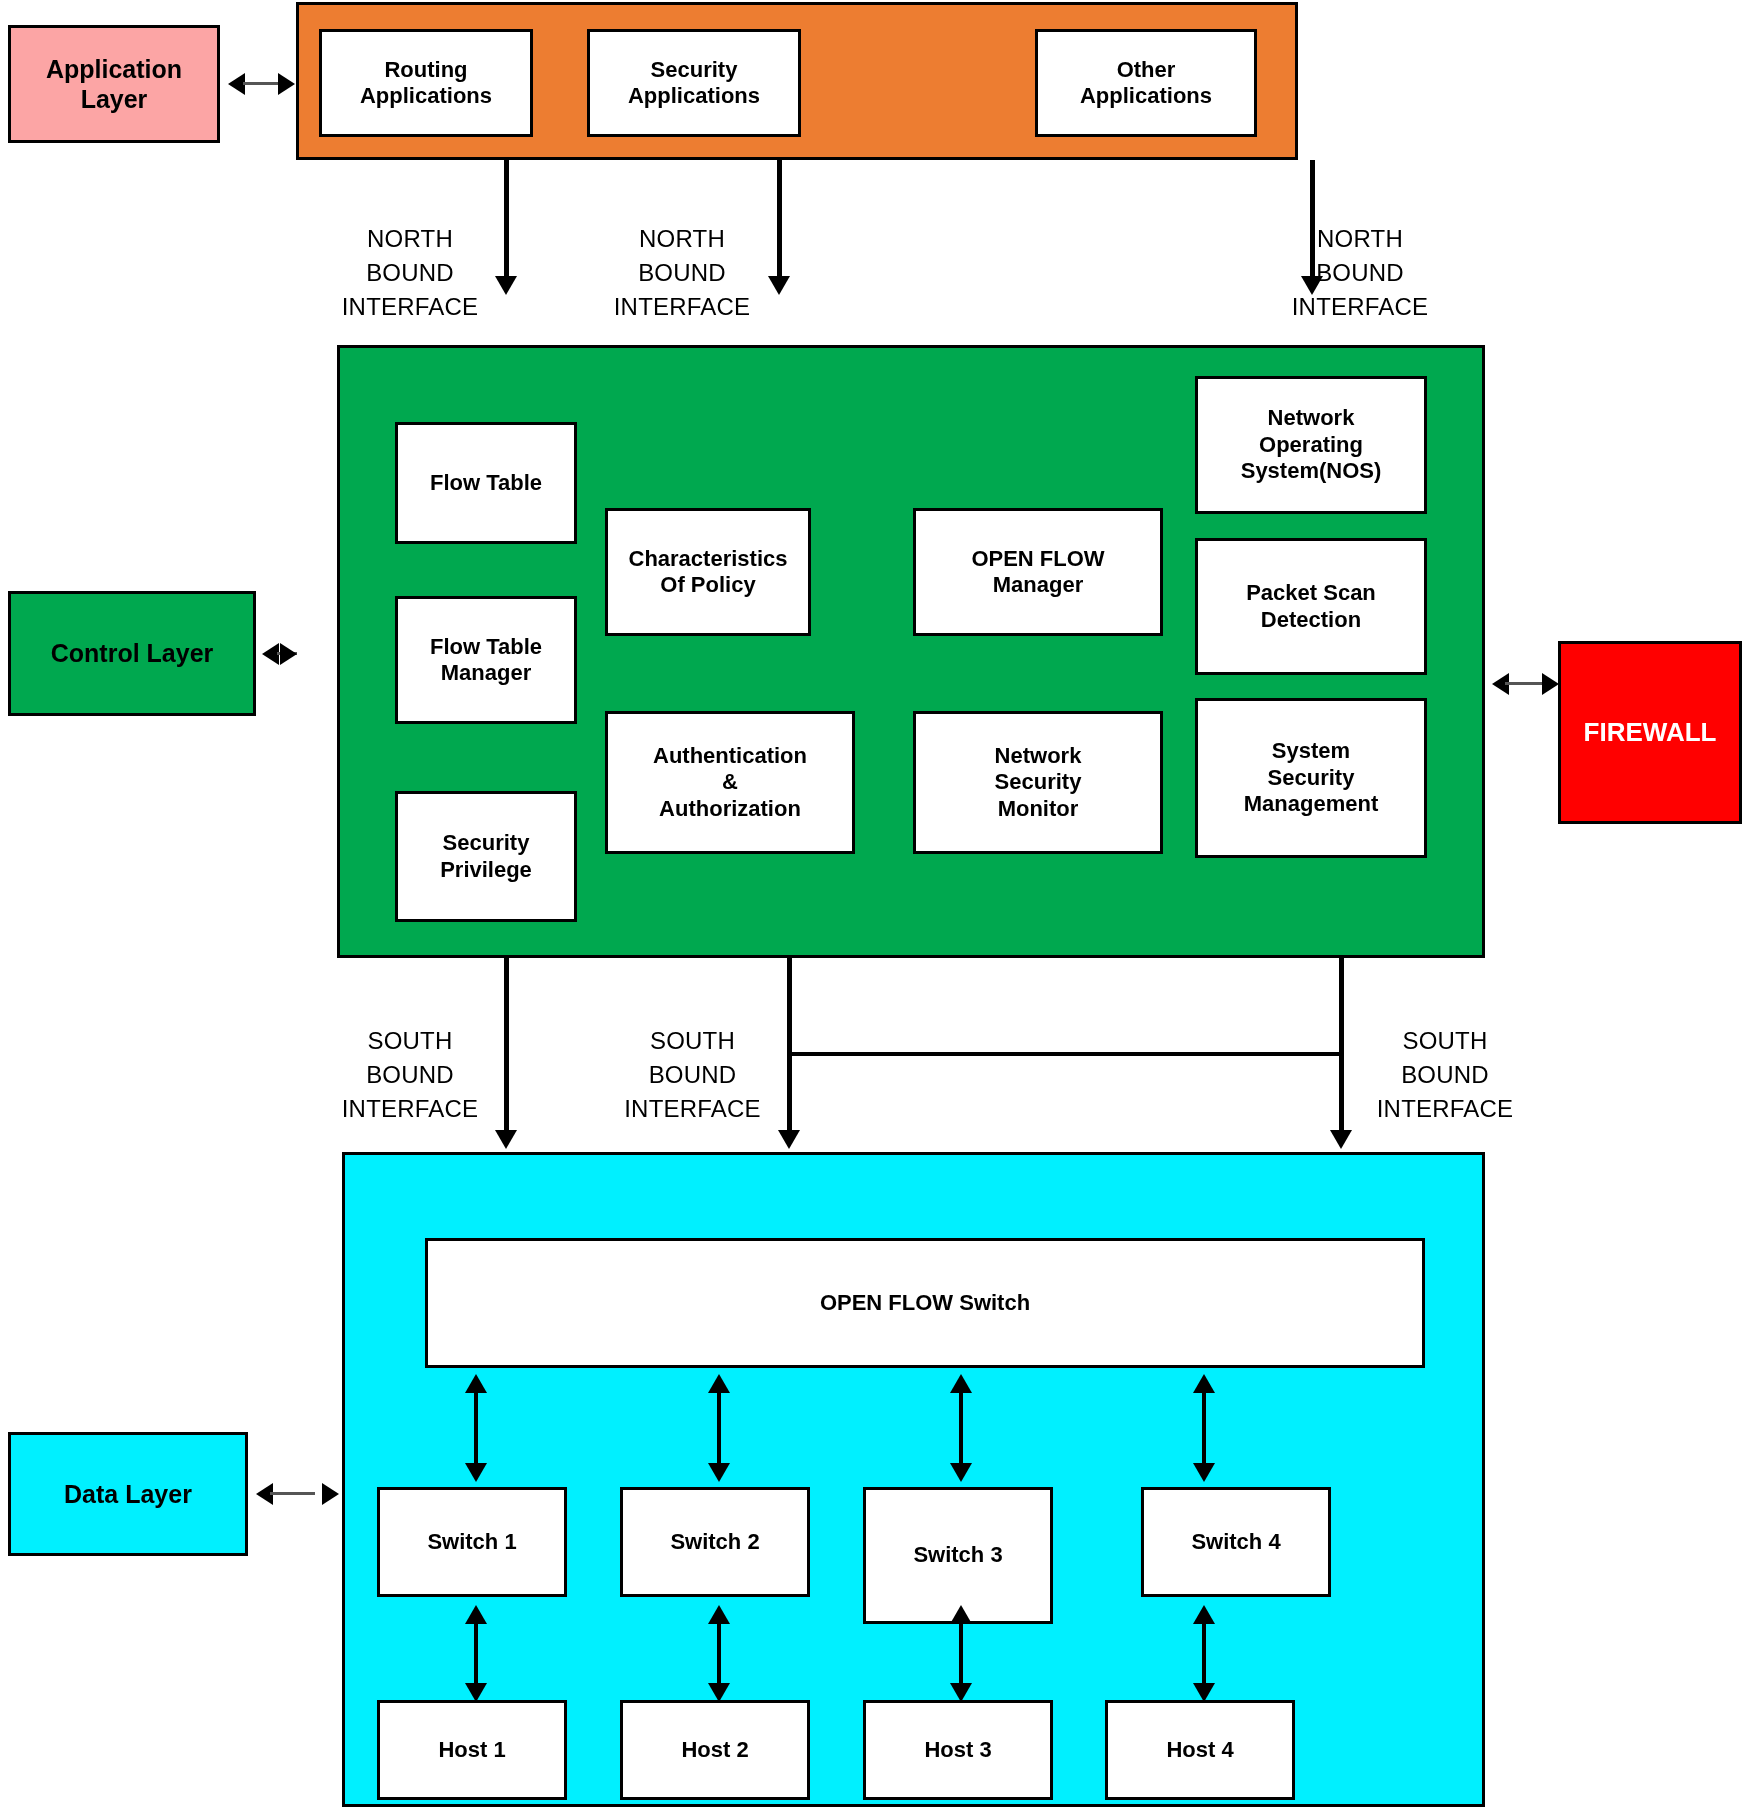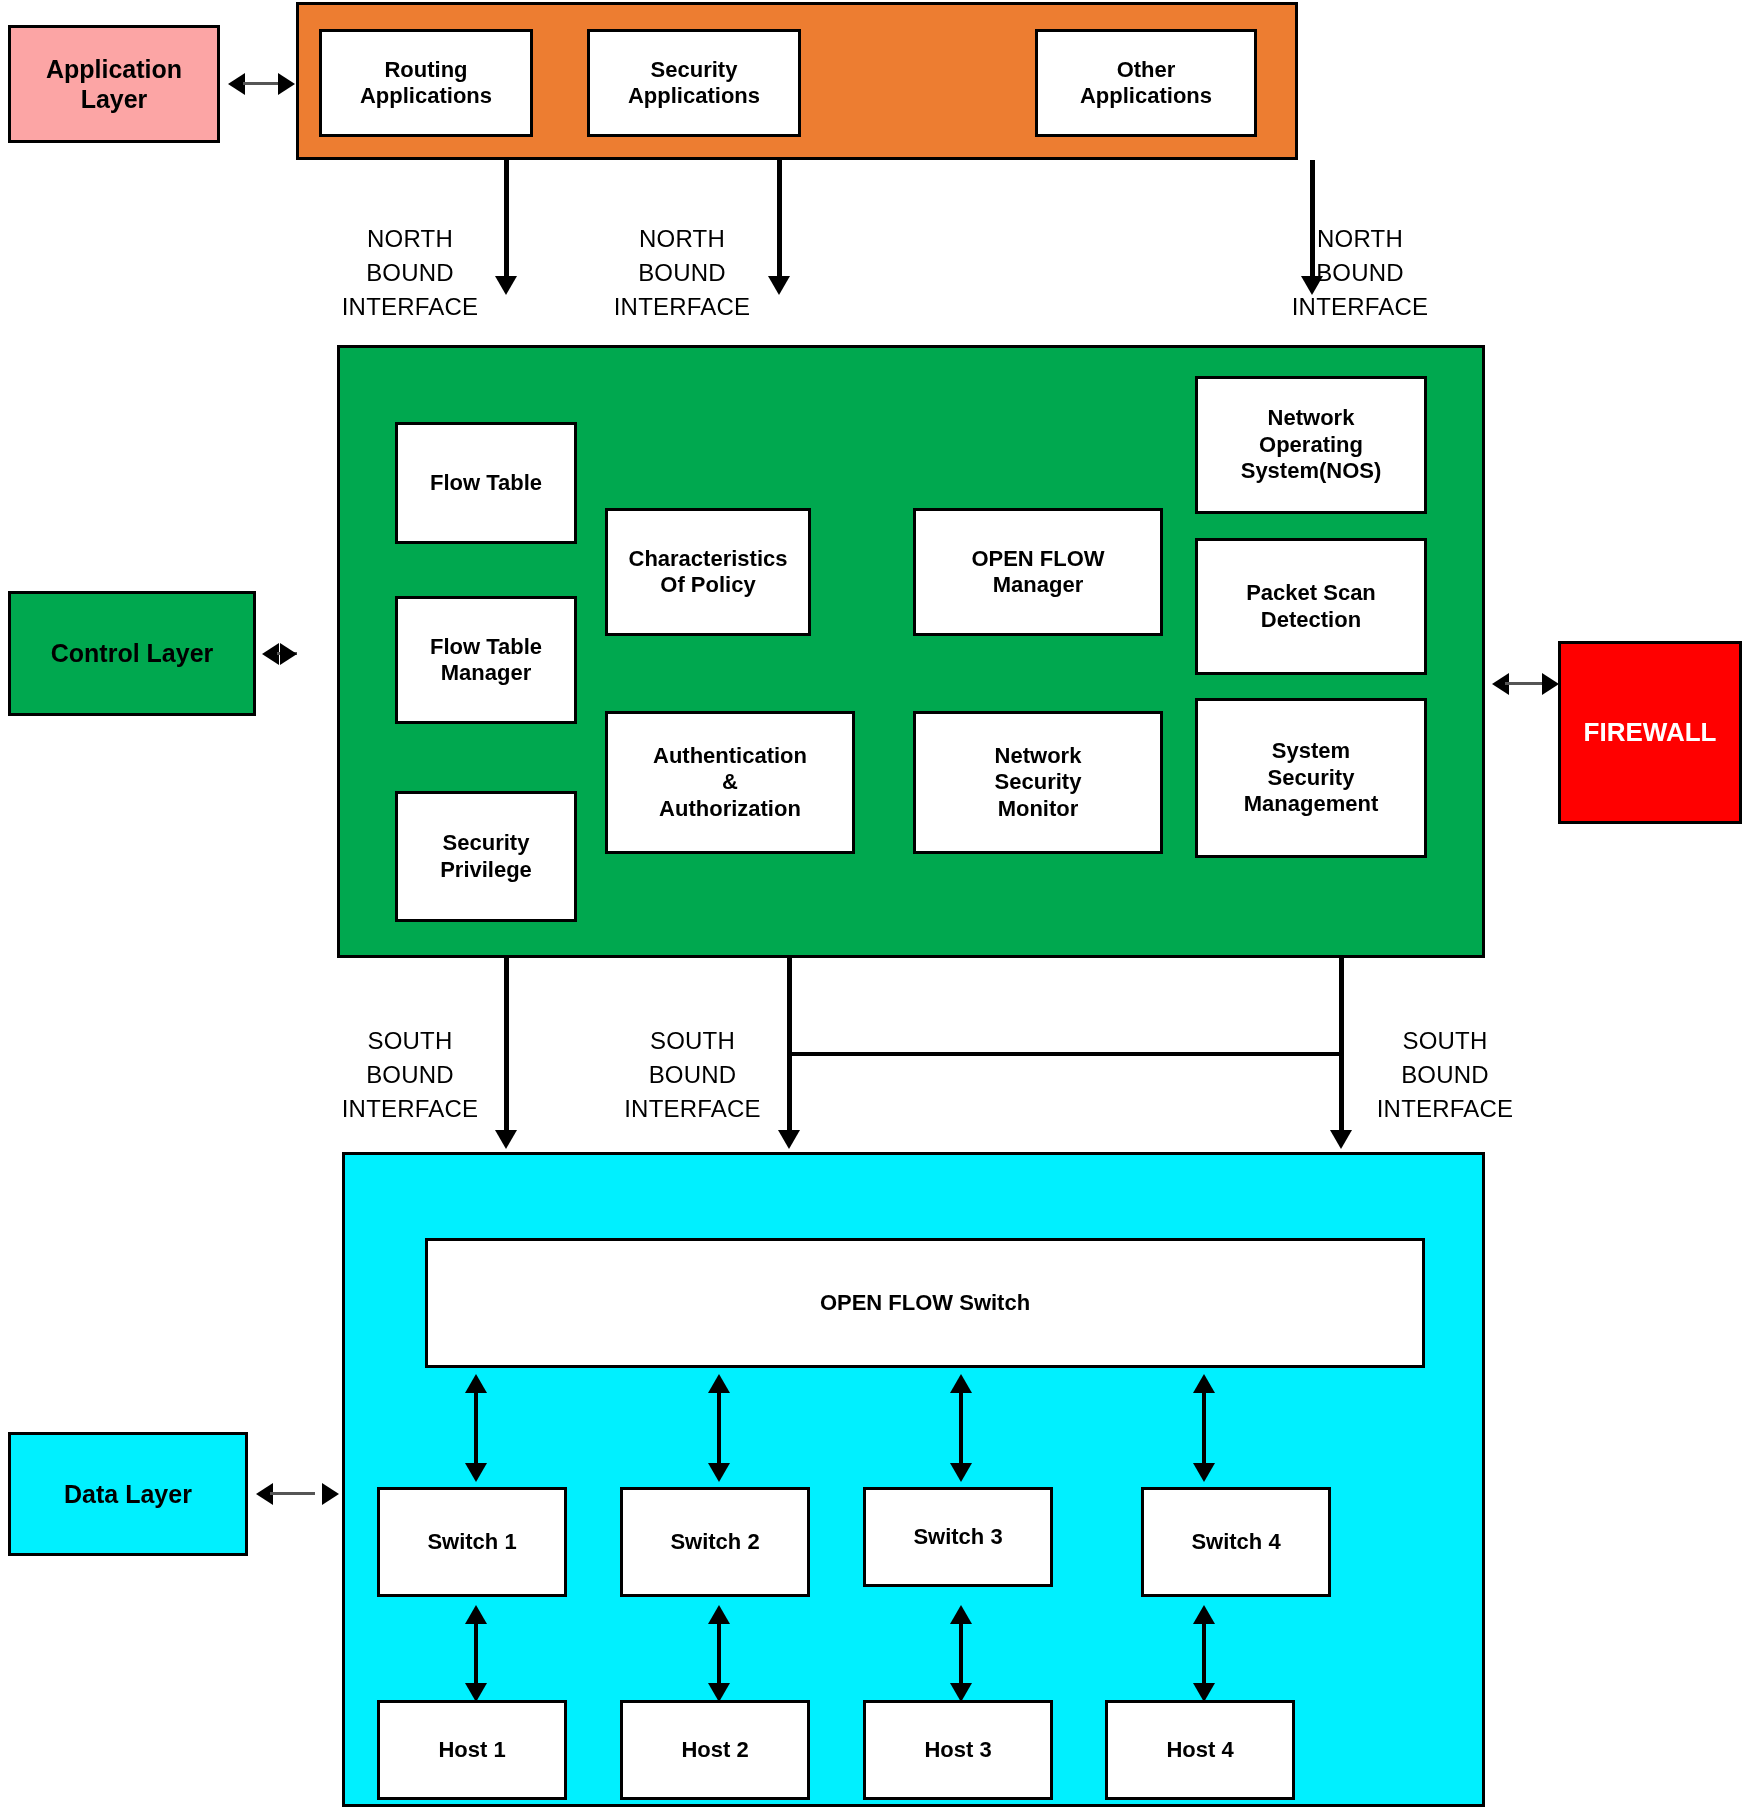--- a/index.html
+++ b/index.html
@@ -290,21 +290,21 @@
     <div class="abs arrow-up" style="left:848px; top:219px;"></div>
     <div class="abs vline" style="left:857px; top:236px; width:4px; height:75px;"></div>
     <div class="abs arrow-down" style="left:848px; top:308px;"></div>
 
     <div class="abs nodebox f26" style="left:32px; top:332px; width:190px; height:110px;">
       <div>Switch 1</div>
     </div>
     <div class="abs nodebox f26" style="left:275px; top:332px; width:190px; height:110px;">
       <div>Switch 2</div>
     </div>
-    <div class="abs nodebox f26" style="left:518px; top:332px; width:190px; height:100px;">
+    <div class="abs nodebox f26" style="left:518px; top:332px; width:190px; height:137px;">
       <div>Switch 3</div>
     </div>
     <div class="abs nodebox f26" style="left:760px; top:332px; width:190px; height:110px;margin-left:36px;">
       <div>Switch 4</div>
     </div>
 
     <div class="abs arrow-up" style="left:120px; top:450px;"></div>
     <div class="abs vline" style="left:129px; top:467px; width:4px; height:64px;"></div>
     <div class="abs arrow-down" style="left:120px; top:528px;"></div>
 

